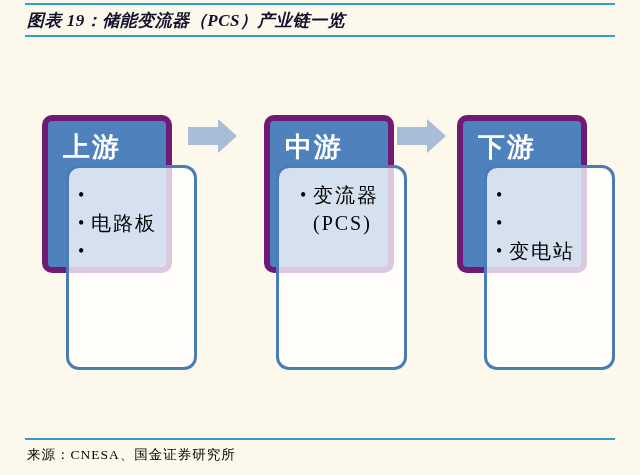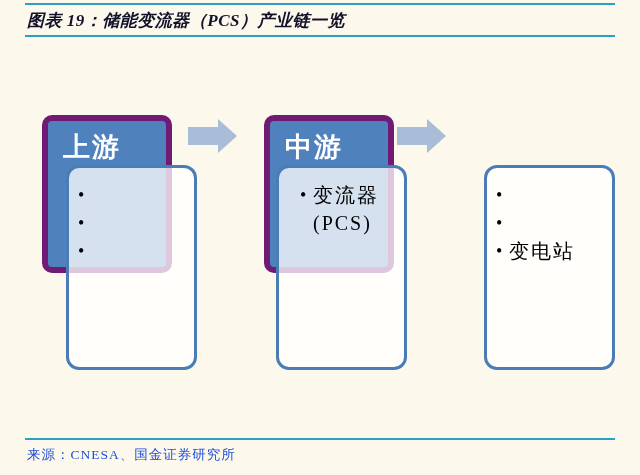--- a/index.html
+++ b/index.html
@@ -77,21 +77,21 @@
     position: absolute;
     top: 119px;
     width: 49px; height: 34px;
   }
   .arrow-1 { left: 188px; }
   .arrow-2 { left: 397px; }
   .source-note {
     position: absolute;
     left: 27px; top: 446px;
     font-size: 13.5px;
-    color: #1d4ed8;
+    color: #000000;
     letter-spacing: 1px;
     white-space: nowrap;
   }
 </style>
 </head>
 <body>
 
 <div class="page">
 
   <div class="rule rule-top"></div>
@@ -109,27 +109,31 @@
   </svg>
 
   <div class="group-box blue-box-2">
     <div class="group-heading">中游</div>
   </div>
 
   <svg class="arrow arrow-2" viewBox="0 0 49 34">
     <polygon points="0,8 30,8 30,0 49,17 30,34 30,26 0,26" fill="#a9bdd9"></polygon>
   </svg>
 
+  <div class="group-box blue-box-3">
+    <div class="group-heading">下游</div>
+  </div>
 
   <div class="card card-1">
     <div class="item">
       <span class="bullet">•</span>
     </div>
     <div class="item">
       <span class="bullet">•</span>
+      <span class="item-text">电路板</span>
     </div>
     <div class="item">
       <span class="bullet">•</span>
     </div>
   </div>
 
   <div class="card card-2">
     <div class="item">
       <span class="bullet">•</span>
       <span class="item-text">变流器

